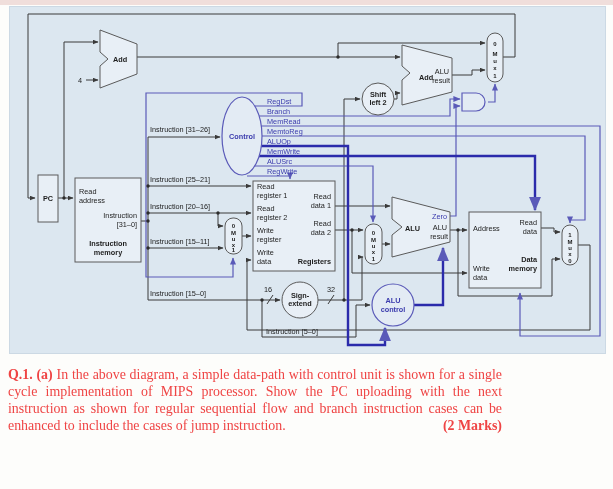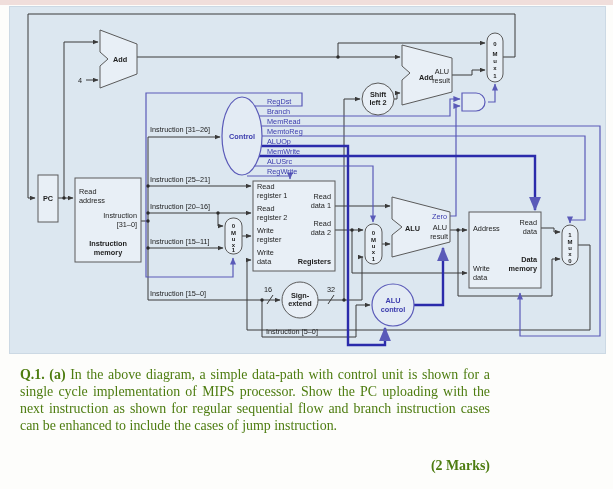--- a/index.html
+++ b/index.html
@@ -8,26 +8,26 @@
     font-family:"Liberation Sans",sans-serif;position:relative;
   }
   .scan-edge{position:absolute;top:0;left:0;width:613px;height:5px;background:#f0dedb;}
   .panel{position:absolute;left:9px;top:6px;width:595px;height:346px;background:#dce7f0;border:1px solid #ccd9e4;}
   svg{position:absolute;left:0;top:0;}
   svg text{font-family:"Liberation Sans",sans-serif;fill:#1d1d1d;font-size:7.3px;}
   svg text.b{font-weight:bold;}
   svg text.blue{fill:#3b3bad;}
   svg text.sm{font-size:6px;font-weight:bold;}
   .question{
-    position:absolute;left:0;top:366px;width:510px;padding:0 20px;box-sizing:border-box;
-    font-family:"Liberation Serif",serif;font-size:13.9px;line-height:1.23;color:#4d7c0f;
+    position:absolute;left:0;top:366px;width:510px;padding:0 8px;box-sizing:border-box;
+    font-family:"Liberation Serif",serif;font-size:13.9px;line-height:1.23;color:#ef4444;
     text-align:justify;
   }
   .question p{margin:0 0 17px 0;}
-  .marks{float:right;font-weight:bold;margin-top:40px;}
+  .marks{float:right;font-weight:bold;}
   .qlabel{font-weight:bold;}
 </style>
 </head>
 <body>
 
 <div class="scan-edge"></div>
 <div class="panel"></div>
 
 <svg width="613" height="362" viewBox="0 0 613 362">
   <defs>

